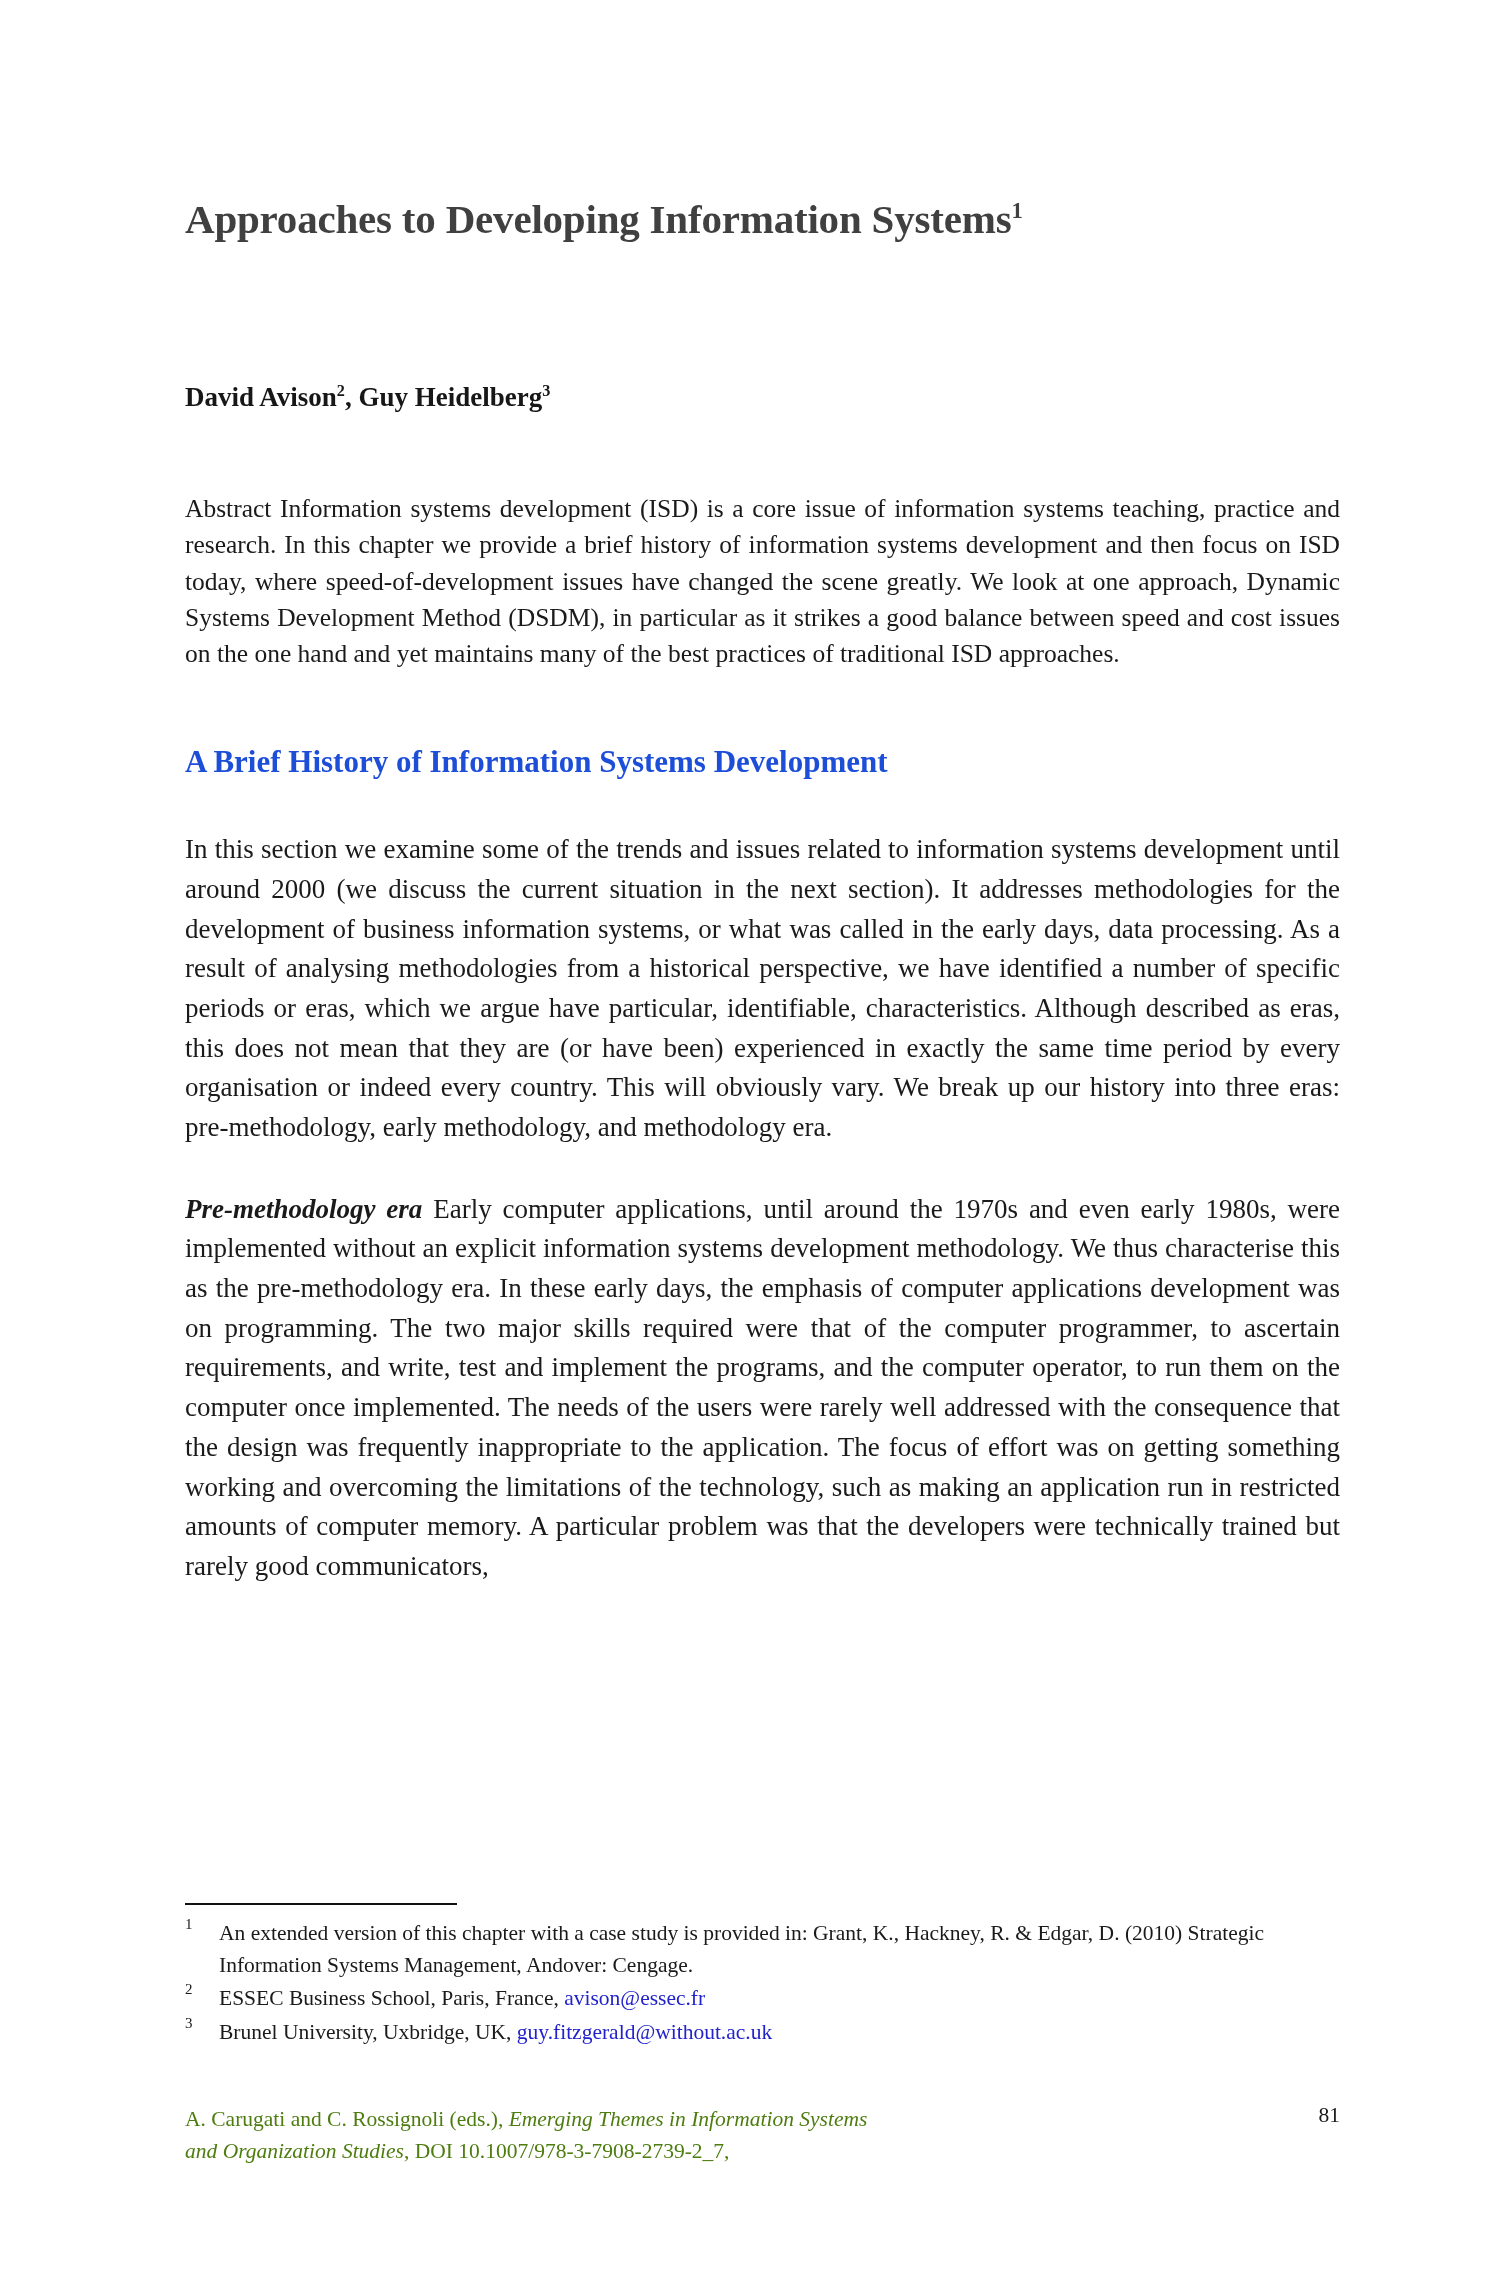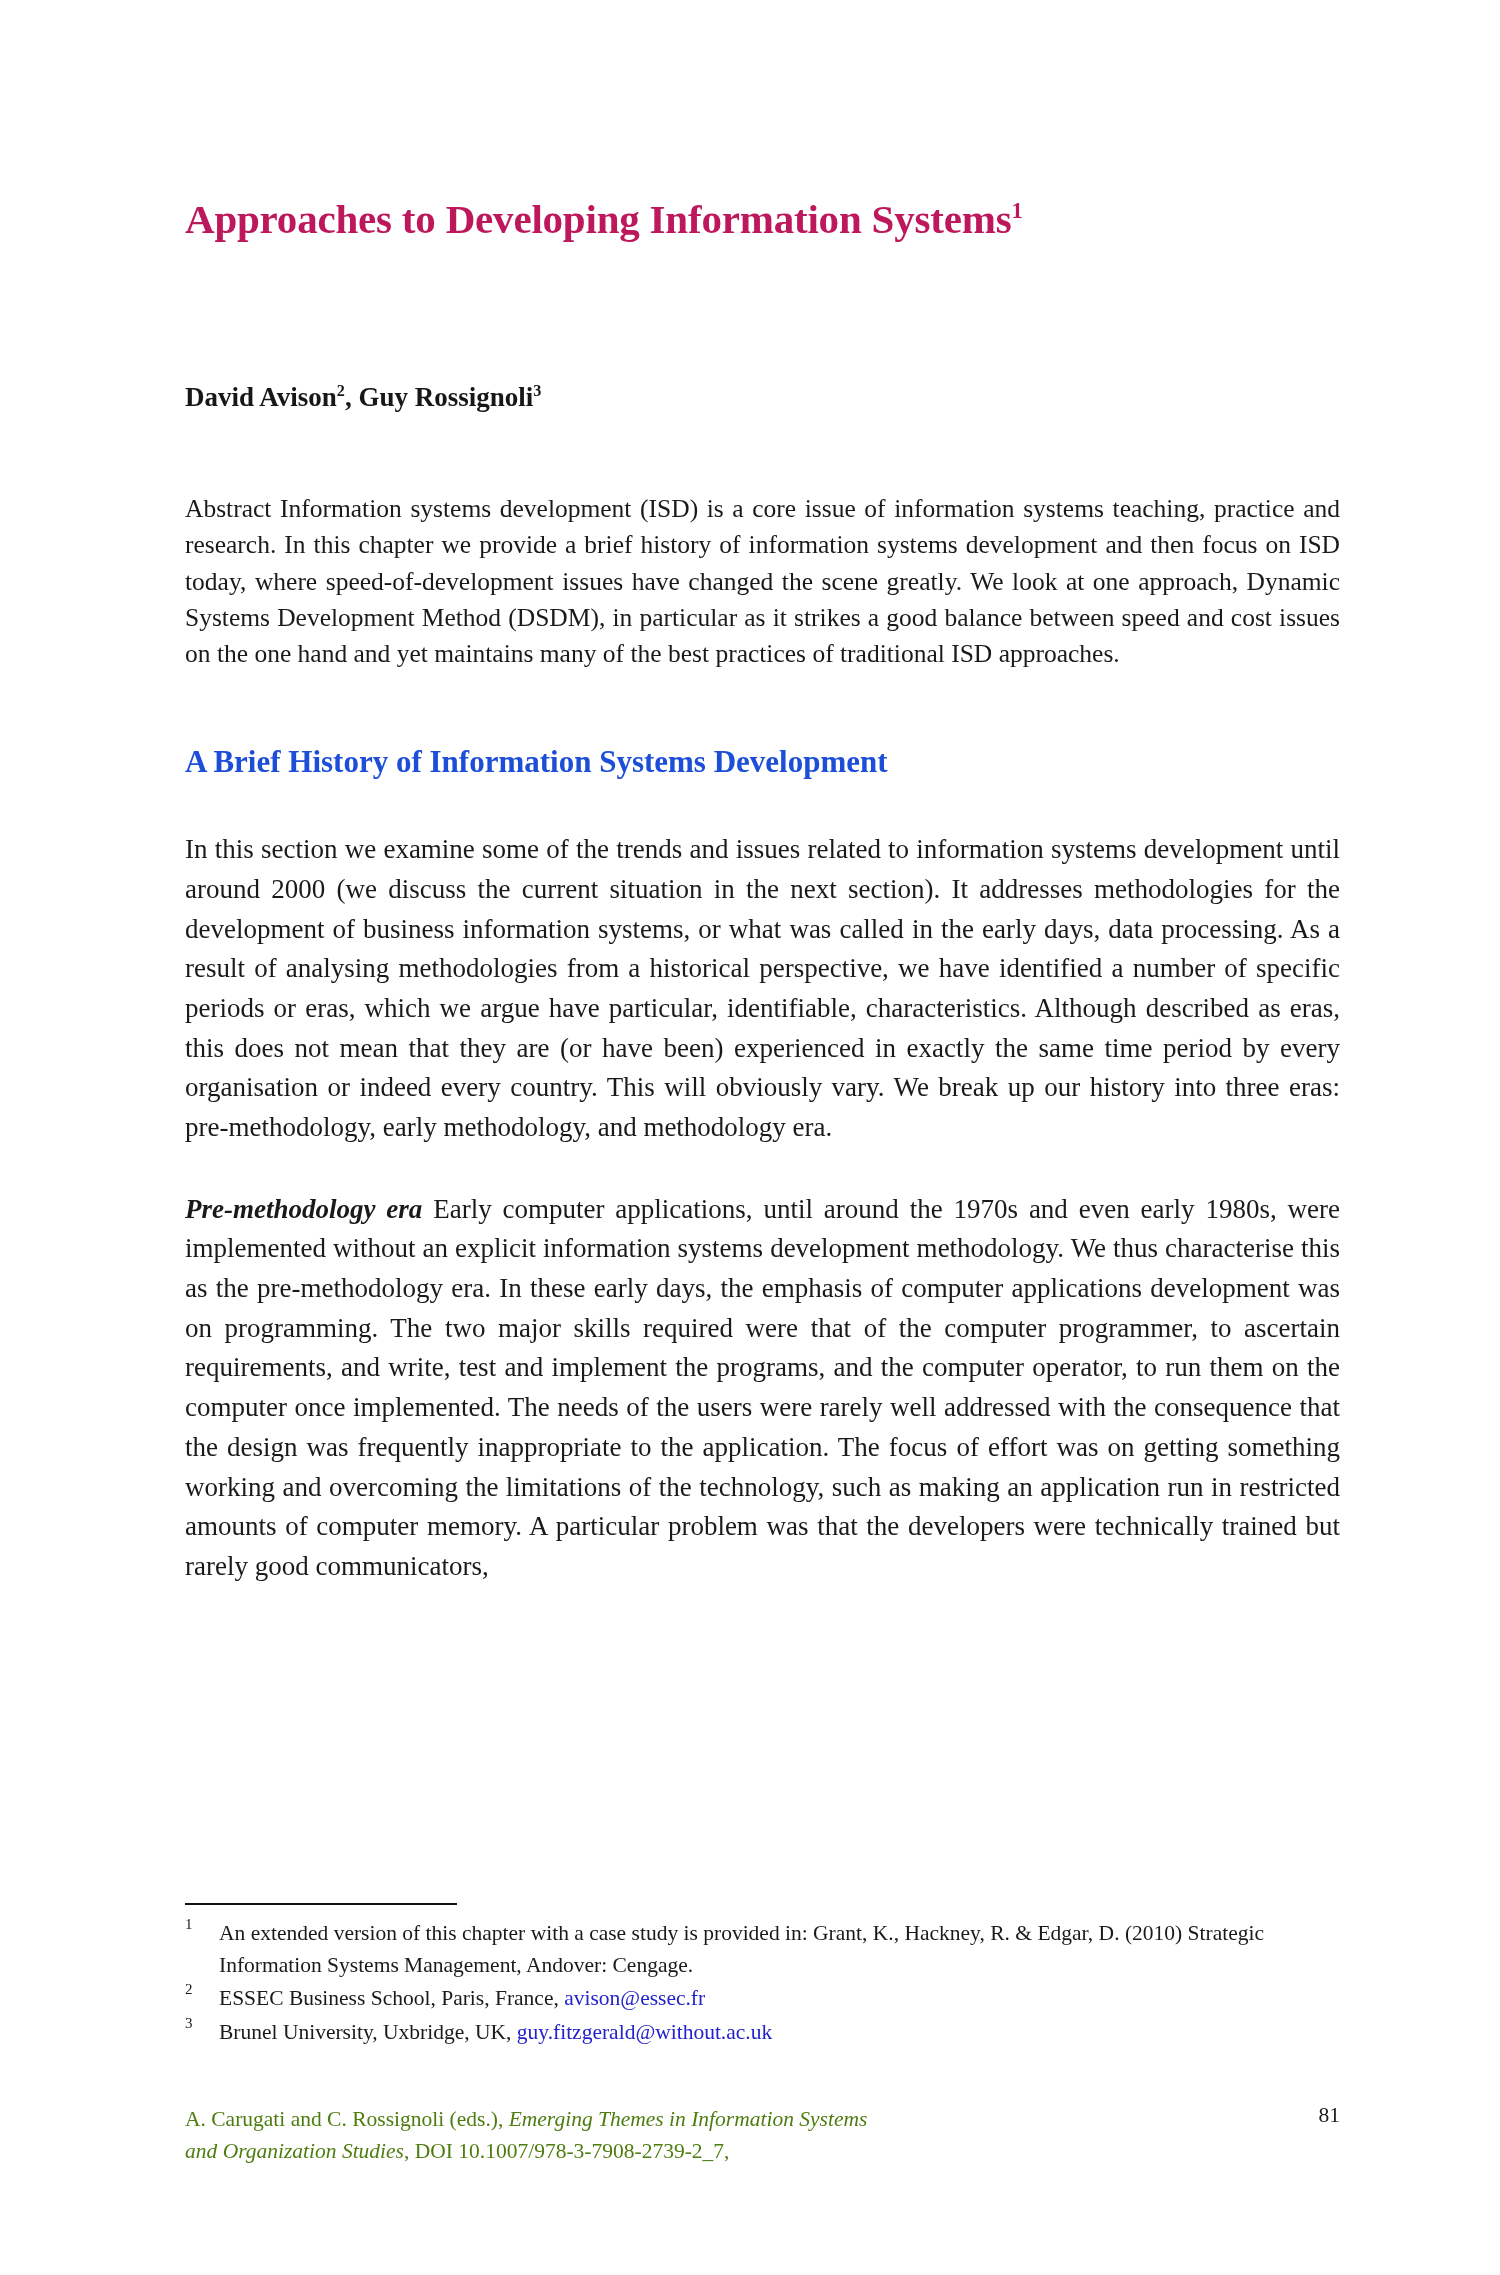--- a/index.html
+++ b/index.html
@@ -32,21 +32,21 @@
     width: 1155px;
   }
 
   .chapter-title {
     font-size: 41px;
     font-weight: bold;
     line-height: 1.2;
     letter-spacing: -0.2px;
     margin: 0;
     padding-top: 195px;
-    color: #be185d;
+    color: #404040;
   }
   .chapter-title sup {
     font-size: 0.55em;
     vertical-align: super;
     line-height: 0;
     font-weight: bold;
   }
 
   .authors {
     font-size: 27px;
@@ -153,21 +153,21 @@
 </style>
 </head>
 <body>
 
 <div class="page">
 
   <div class="content">
 
     <h1 class="chapter-title"><span>Approaches to Developing Information Systems</span><sup>1</sup></h1>
 
-    <div class="authors"><span>David Avison</span><sup>2</sup><span>, Guy Rossignoli</span><sup>3</sup></div>
+    <div class="authors"><span>David Avison</span><sup>2</sup><span>, Guy Heidelberg</span><sup>3</sup></div>
 
     <p class="abstract"><span class="lead">Abstract</span><span> Information systems development (ISD) is a core issue of information systems teaching, practice and research. In this chapter we provide a brief history of information systems development and then focus on ISD today, where speed-of-development issues have changed the scene greatly. We look at one approach, Dynamic Systems Development Method (DSDM), in particular as it strikes a good balance between speed and cost issues on the one hand and yet maintains many of the best practices of traditional ISD approaches.</span></p>
 
     <h2 class="section-heading">A Brief History of Information Systems Development</h2>
 
     <p class="body-para first">In this section we examine some of the trends and issues related to information systems development until around 2000 (we discuss the current situation in the next section). It addresses methodologies for the development of business information systems, or what was called in the early days, data processing. As a result of analysing methodologies from a historical perspective, we have identified a number of specific periods or eras, which we argue have particular, identifiable, characteristics. Although described as eras, this does not mean that they are (or have been) experienced in exactly the same time period by every organisation or indeed every country. This will obviously vary. We break up our history into three eras: pre-methodology, early methodology, and methodology era.</p>
 
     <p class="body-para"><span class="run-in">Pre-methodology era</span><span> Early computer applications, until around the 1970s and even early 1980s, were implemented without an explicit information systems development methodology. We thus characterise this as the pre-methodology era. In these early days, the emphasis of computer applications development was on programming. The two major skills required were that of the computer programmer, to ascertain requirements, and write, test and implement the programs, and the computer operator, to run them on the computer once implemented. The needs of the users were rarely well addressed with the consequence that the design was frequently inappropriate to the application. The focus of effort was on getting something working and overcoming the limitations of the technology, such as making an application run in restricted amounts of computer memory. A particular problem was that the developers were technically trained but rarely good communicators,</span></p>
 
   </div>

